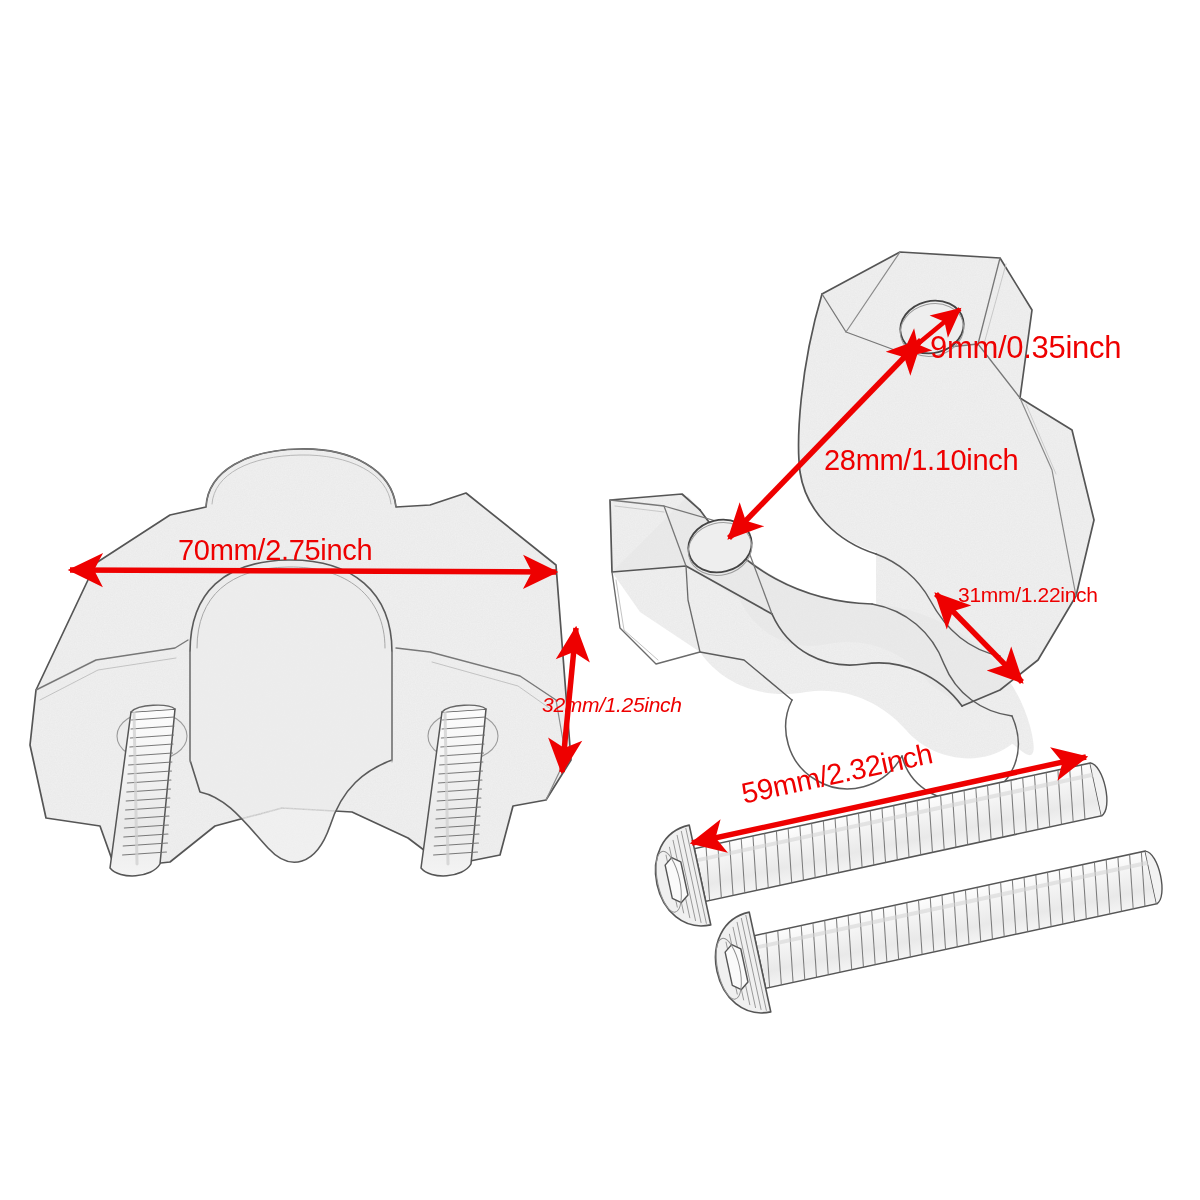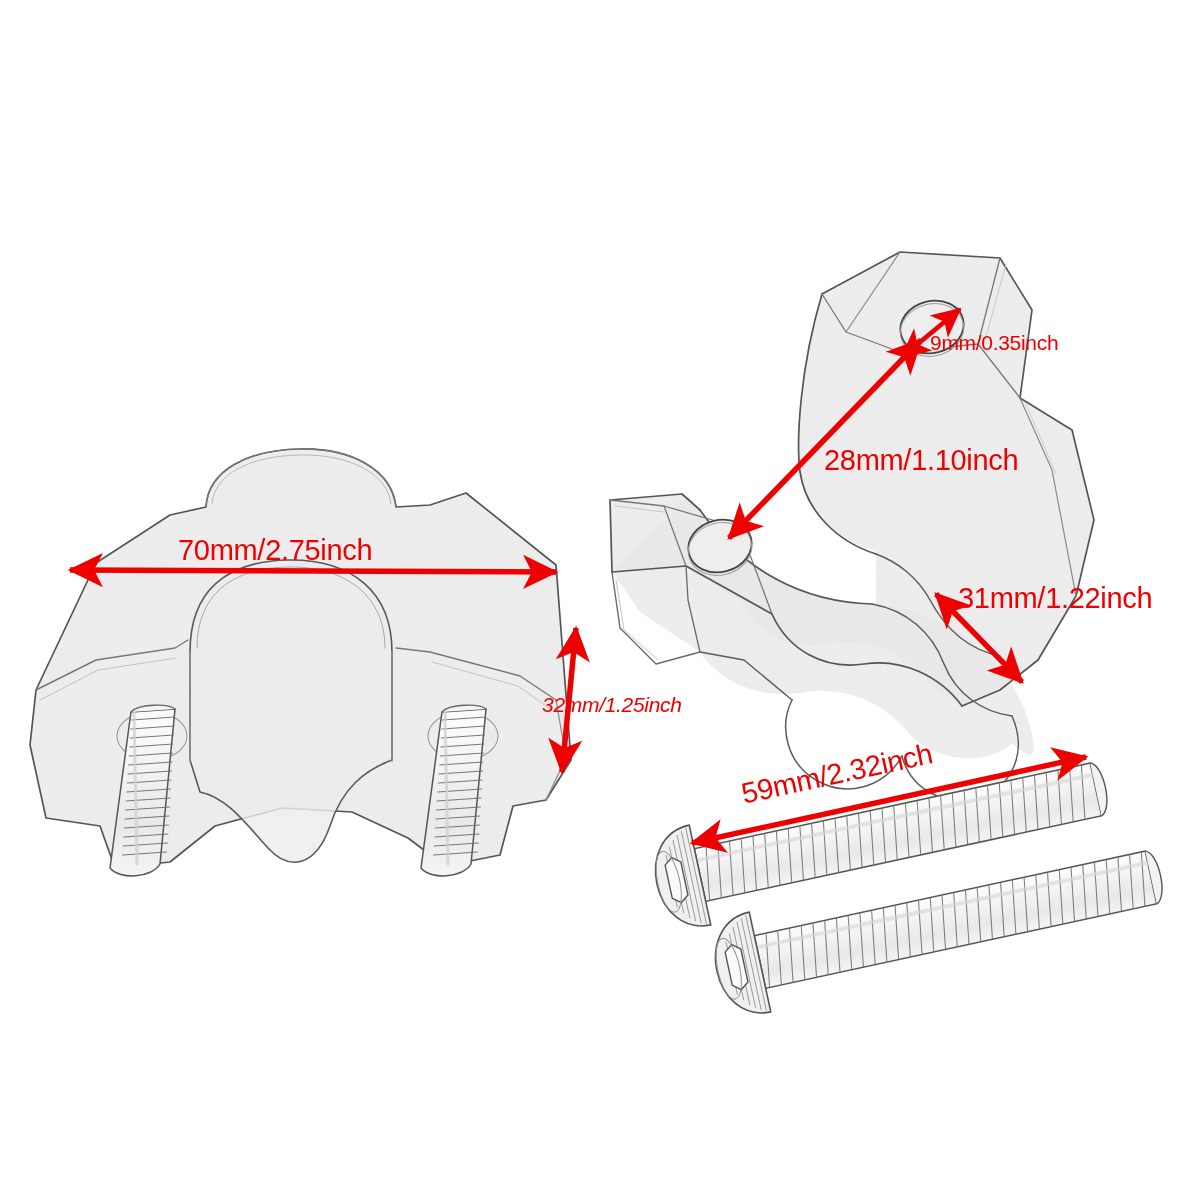--- a/index.html
+++ b/index.html
@@ -16,23 +16,23 @@
     color:#ee0000;
     font-family:"Liberation Sans","DejaVu Sans",sans-serif;
     font-weight:400;
     white-space:nowrap;
     letter-spacing:-0.3px;
     line-height:1;
     -webkit-font-smoothing:antialiased;
   }
   #lbl-70  {left:178px; top:536px;  font-size:29px;}
   #lbl-32  {left:542px; top:694px;  font-size:21px;font-style:italic;}
-  #lbl-9   {left:930px; top:332px;  font-size:21px;text-align:right;}
+  #lbl-9   {left:930px; top:332px;  font-size:31px;text-align:right;}
   #lbl-28  {left:824px; top:446px;  font-size:29px;}
-  #lbl-31  {left:958px; top:584px;  font-size:29px;}
+  #lbl-31  {left:958px; top:584px;  font-size:21px;}
   #lbl-59  {left:742px; top:780px;  font-size:29px;
             transform:rotate(-12.2deg);transform-origin:0 50%;}
 </style>
 </head>
 <body>
 
 <div id="stage">
 
   <svg id="art" viewBox="0 0 1200 1200">
     <defs>

